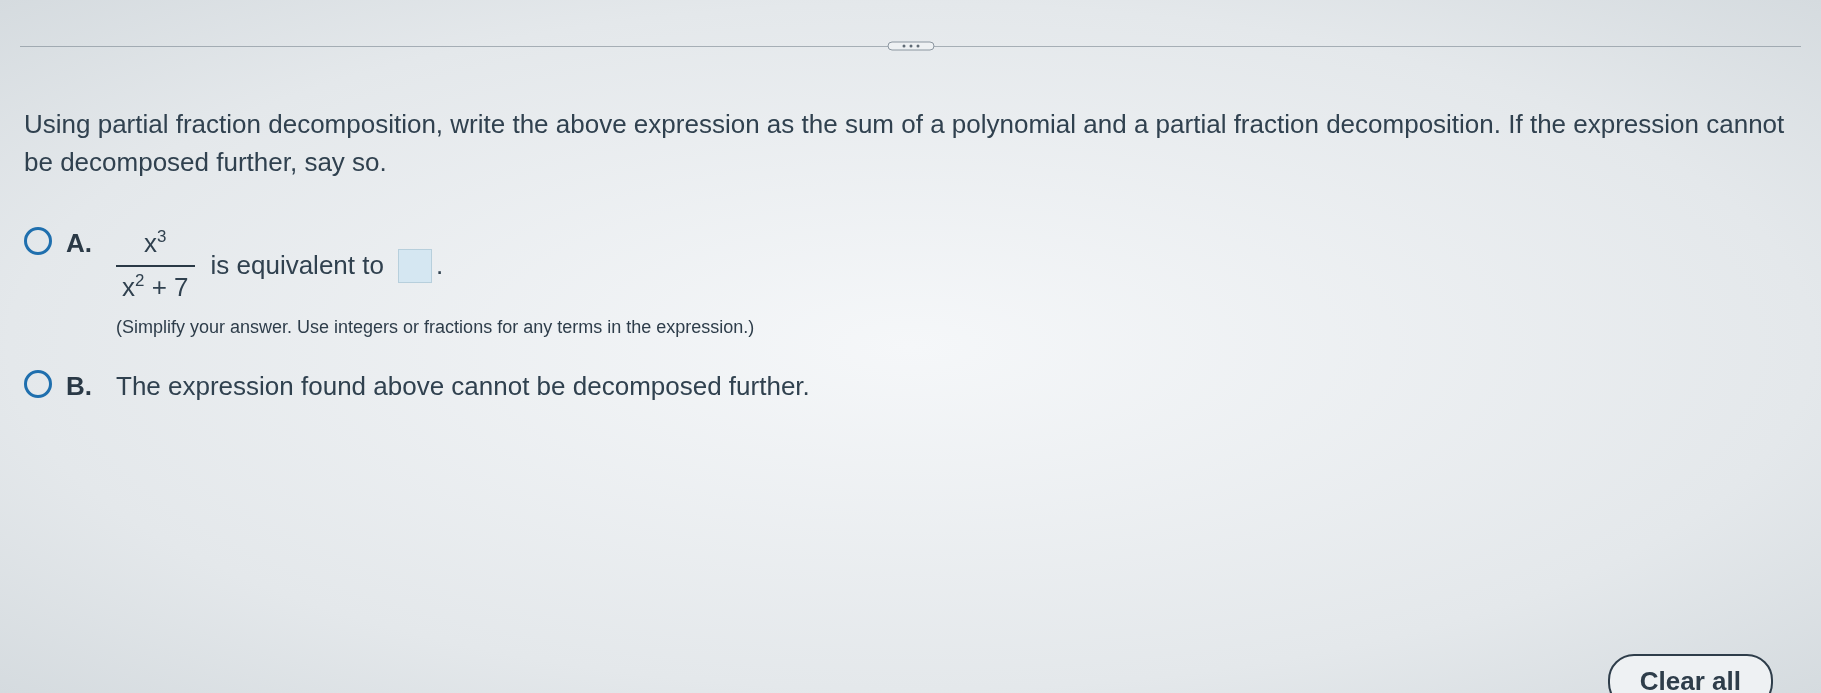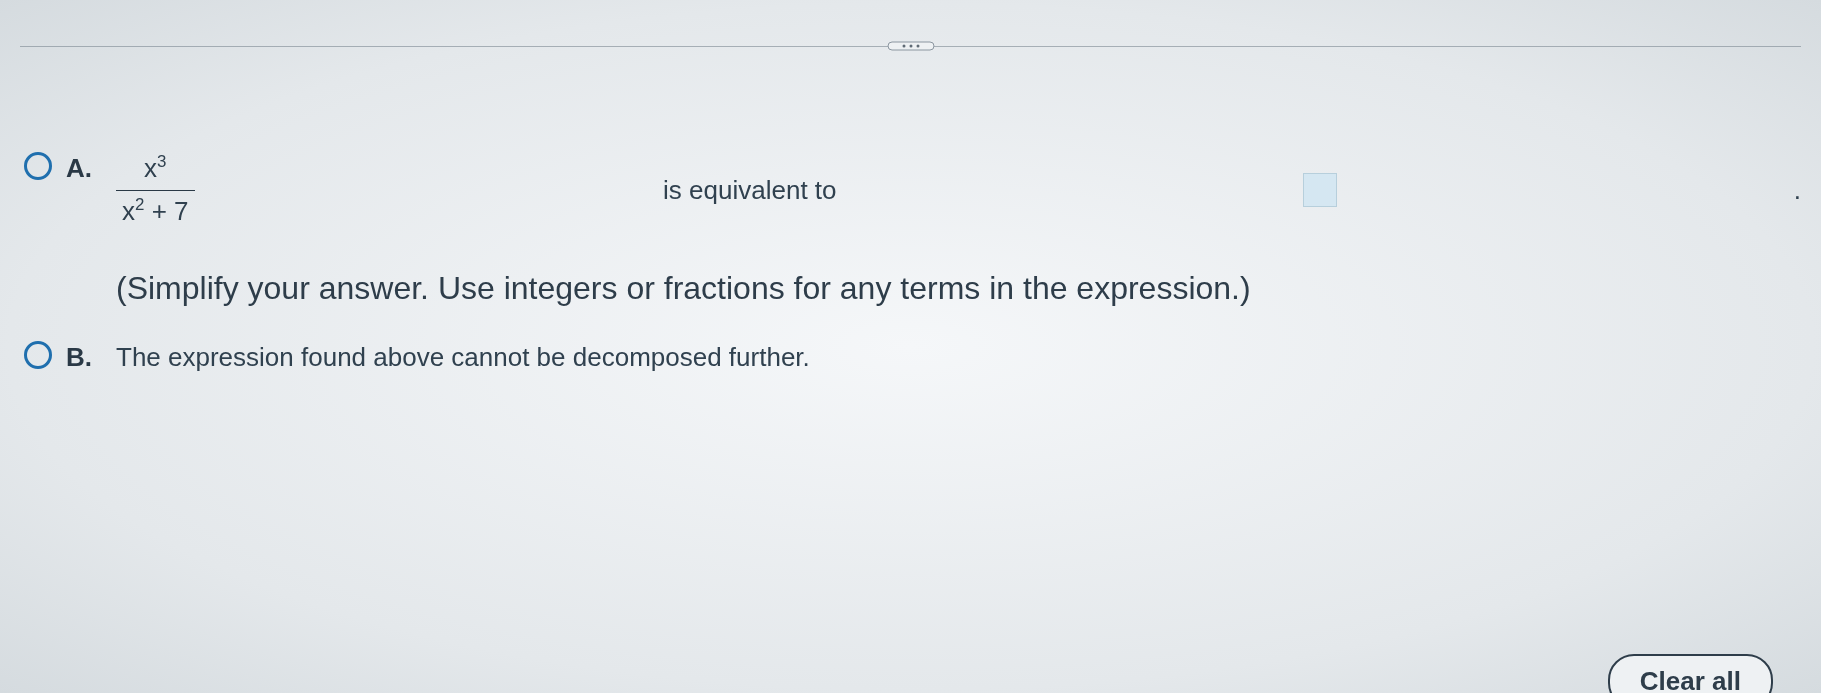--- a/index.html
+++ b/index.html
@@ -77,21 +77,20 @@
     font-weight: bold;
     margin-right: 22px;
     color: #2a3946;
     min-width: 28px;
   }
   .opt-body { flex: 1; }
   .fraction-line {
     display: flex;
     align-items: center;
     flex-wrap: wrap;
-    justify-content: space-between;
   }
   .fraction {
     display: inline-flex;
     flex-direction: column;
     align-items: center;
     margin-right: 12px;
   }
   .fraction .num, .fraction .den {
     white-space: nowrap;
     font-size: 26px;
@@ -109,22 +108,22 @@
     display: inline-block;
     width: 34px;
     height: 34px;
     background: #d5e7f2;
     border: 1px solid #b7cfdc;
     margin: 0 4px;
     vertical-align: middle;
     cursor: text;
   }
   .hint {
-    margin-top: 34px;
-    font-size: 32px;
+    margin-top: 8px;
+    font-size: 18px;
     color: #2e3d4a;
   }
   .clear-btn {
     position: absolute;
     right: 48px;
     bottom: 18px;
     border: 2px solid #2e3d4a;
     border-radius: 26px;
     padding: 10px 30px;
     font-size: 26px;
@@ -142,20 +141,21 @@
   <div class="divider-wrap">
     <div class="divider-line"></div>
     <div class="divider-pill">
       <span class="dot"></span>
       <span class="dot"></span>
       <span class="dot"></span>
     </div>
   </div>
 
   <div class="content">
+    <p class="para">Using partial fraction decomposition, write the above expression as the sum of a polynomial and a partial fraction decomposition. If the expression cannot be decomposed further, say so.</p>
 
     <div class="options">
 
       <div class="option-row">
         <div class="radio"></div>
         <span class="opt-label">A.</span>
         <div class="opt-body">
           <div class="fraction-line">
             <span class="fraction">
               <span class="num">

